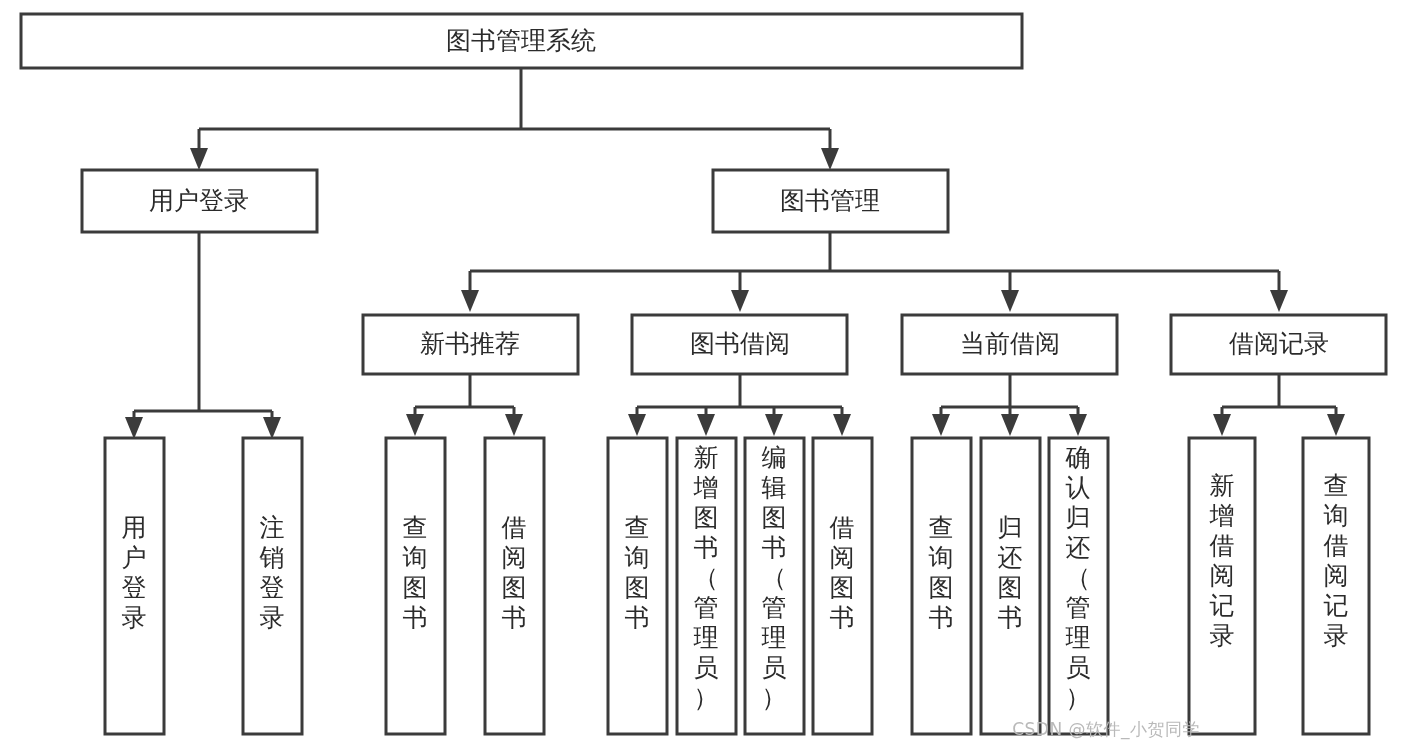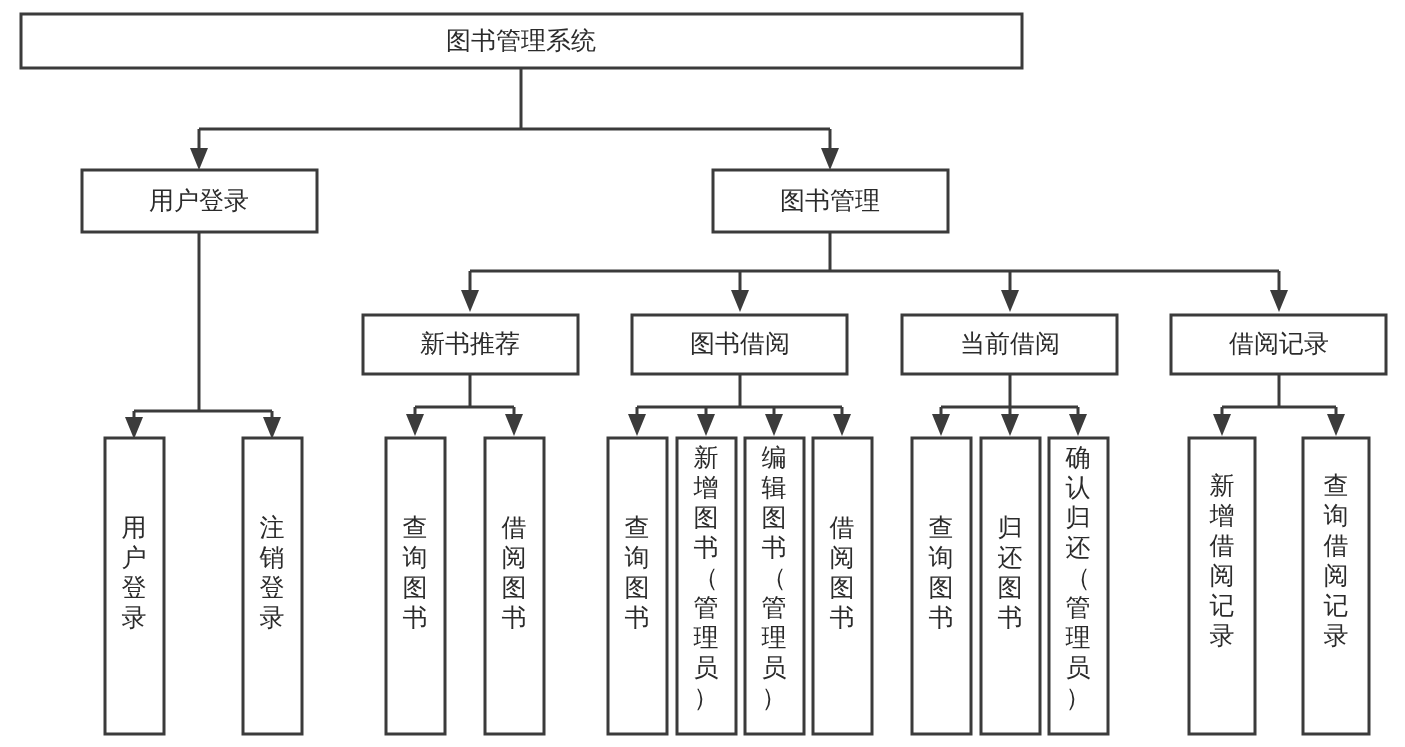--- a/index.html
+++ b/index.html
@@ -230,14 +230,15 @@
       <rect class="node-rect" x="1189" y="438" width="66" height="296"></rect>
       <text class="node-label-vert" x="1222" y="494"><tspan x="1222" dy="0">新</tspan><tspan x="1222" dy="30">增</tspan><tspan x="1222" dy="30">借</tspan><tspan x="1222" dy="30">阅</tspan><tspan x="1222" dy="30">记</tspan><tspan x="1222" dy="30">录</tspan></text>
     </g>
     <g>
       <rect class="node-rect" x="1303" y="438" width="66" height="296"></rect>
       <text class="node-label-vert" x="1336" y="494"><tspan x="1336" dy="0">查</tspan><tspan x="1336" dy="30">询</tspan><tspan x="1336" dy="30">借</tspan><tspan x="1336" dy="30">阅</tspan><tspan x="1336" dy="30">记</tspan><tspan x="1336" dy="30">录</tspan></text>
     </g>
 
   </svg>
 
+  <div class="watermark">CSDN @软件_小贺同学</div>
 
 </div>
 
 </body></html>

